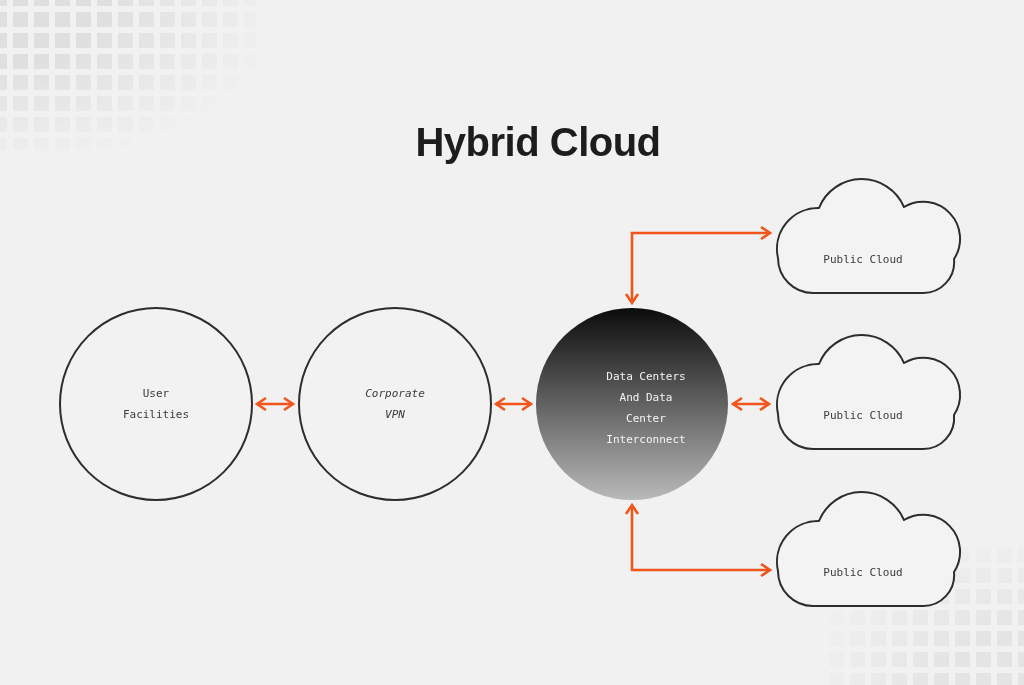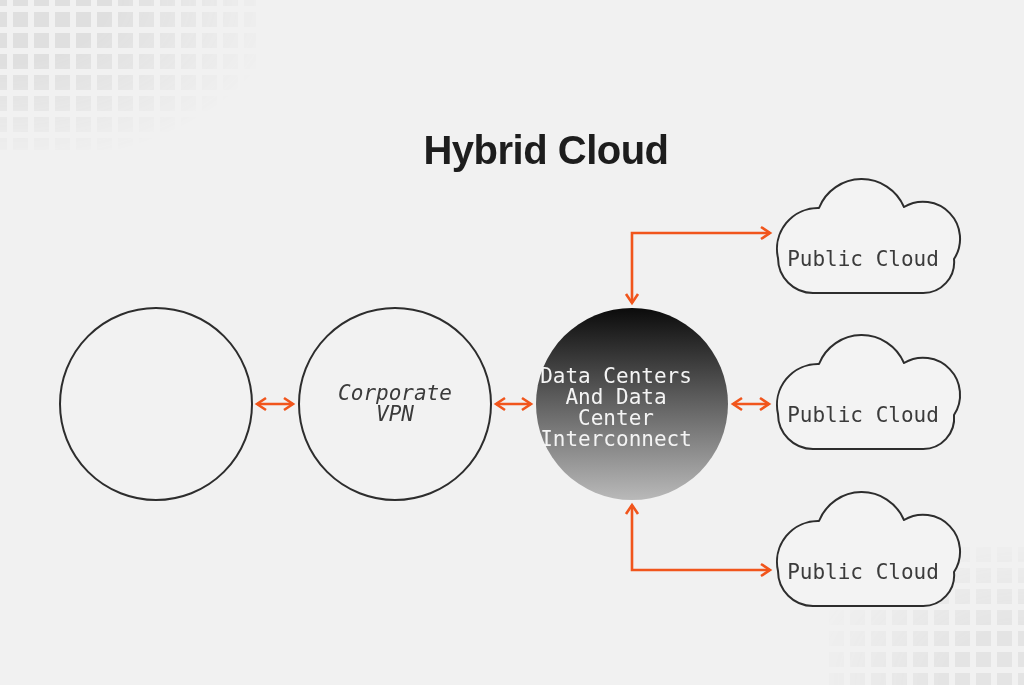--- a/index.html
+++ b/index.html
@@ -26,33 +26,33 @@
     background-image:conic-gradient(at 15px 15px,transparent 75%,#e4e4e4 0);
     background-size:21px 21px;
     background-position:5px 2px;
     -webkit-mask-image:radial-gradient(140% 140% at 100% 100%,#000 0%,#000 30%,transparent 80%);
     mask-image:radial-gradient(140% 140% at 100% 100%,#000 0%,#000 30%,transparent 80%);
   }
   .title{
     position:absolute;
     left:534px;top:138px;
     transform:translate(-50%,-50%);
-    margin:12px;
+    margin:4px;
     font-family:"Liberation Sans",sans-serif;
     font-weight:700;
     font-size:40px;
     letter-spacing:-0.5px;
     color:#1d1d1d;
     white-space:nowrap;
   }
   .diagram-svg{position:absolute;left:0;top:0;}
   .node-label{
     position:absolute;
     transform:translate(-50%,-50%);
-    font-size:21px;
+    font-size:11px;
     line-height:21px;
     color:#3b3b3b;
     text-align:center;
     white-space:pre-line;
   }
   .node-label.dark{color:#f4f4f4;}
 </style>
 </head>
 <body>
 
@@ -108,25 +108,27 @@
       </g>
 
       <g>
         <path d="M 632 505 L 632 570 L 770 570"></path>
         <polyline points="626,514 632,505 638,514"></polyline>
         <polyline points="761,564 770,570 761,576"></polyline>
       </g>
     </g>
   </svg>
 
+  <div class="node-label" style="left:156px;top:404px;">User
+Facilities</div>
 
   <div class="node-label" style="left:395px;top:404px;font-style:italic;">Corporate
 VPN</div>
 
-  <div class="node-label dark" style="left:616px;top:408px;">Data Centers
+  <div class="node-label dark" style="left:646px;top:408px;">Data Centers
 And Data
 Center
 Interconnect</div>
 
   <div class="node-label" style="left:863px;top:259px;">Public Cloud</div>
 
   <div class="node-label" style="left:863px;top:415px;">Public Cloud</div>
 
   <div class="node-label" style="left:863px;top:572px;">Public Cloud</div>
 

